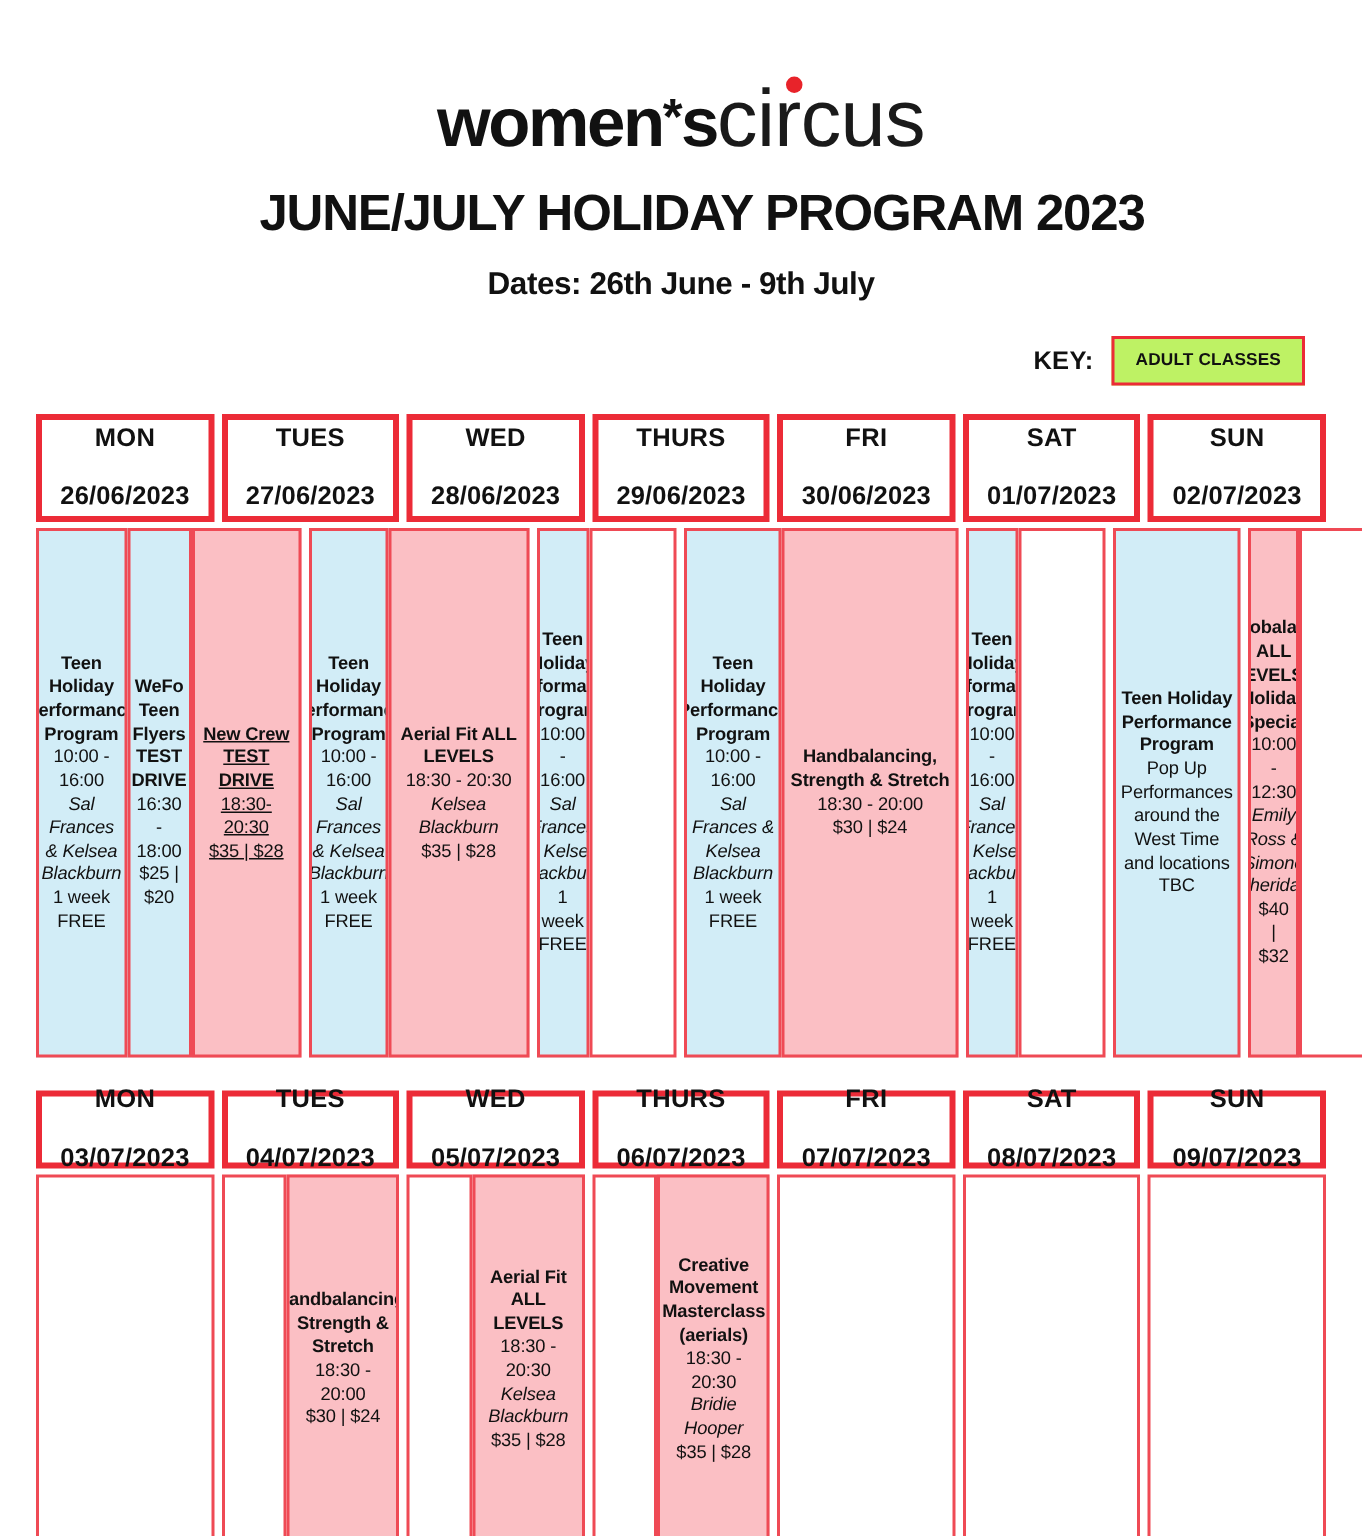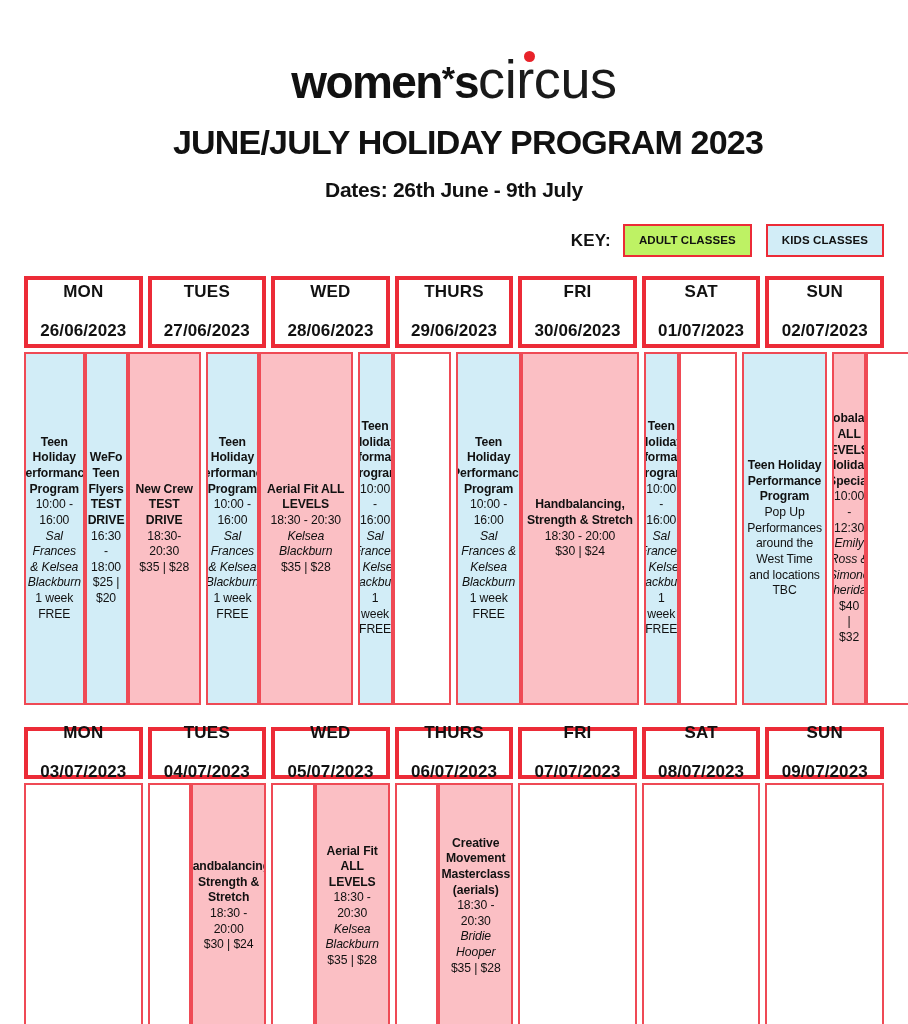--- a/index.html
+++ b/index.html
@@ -194,21 +194,20 @@
 <div class="logo">
   <span class="logo-bold">women</span><span class="logo-star">*</span><span class="logo-bold">s</span><span class="logo-light"><span class="logo-dot"></span><span>circus</span></span>
 </div>
 
 <div class="main-title">JUNE/JULY HOLIDAY PROGRAM 2023</div>
 <div class="sub-title">Dates: 26th June - 9th July</div>
 
 <div class="key-row">
   <span class="key-label">KEY:</span>
   <span class="key-chip adult">ADULT CLASSES</span>
-  <span class="key-chip kids">KIDS CLASSES</span>
 </div>
 
 <div class="week week-1">
   <div class="row" id="w1-headers">
       <div class="hdr">
         <div class="hdr-day">MON</div>
         <div class="hdr-date">26/06/2023</div>
       </div>
       <div class="hdr">
         <div class="hdr-day">TUES</div>
@@ -241,21 +240,21 @@
           <div class="ttl">Teen Holiday Performance Program</div>
           <div class="tm">10:00 - 16:00</div>
           <div class="who">Sal Frances &amp; Kelsea Blackburn</div>
           <div class="note">1 week FREE</div>
         </div>
         <div class="cell blue" style="flex: 77 0 0px;">
           <div class="ttl">WeFo Teen Flyers TEST DRIVE</div>
           <div class="tm">16:30 - 18:00</div>
           <div class="pr">$25 | $20</div>
         </div>
-        <div class="cell pink" style="flex: 148 0 0px;">
+        <div class="cell pink" style="flex: 148 0 0px; text-decoration: underline;">
           <div class="ttl">New Crew TEST DRIVE</div>
           <div class="tm">18:30- 20:30</div>
           <div class="pr">$35 | $28</div>
         </div>
       </div>
       <div class="col">
         <div class="cell blue" style="flex: 118 0 0px;">
           <div class="ttl">Teen Holiday Performance Program</div>
           <div class="tm">10:00 - 16:00</div>
           <div class="who">Sal Frances &amp; Kelsea Blackburn</div>

